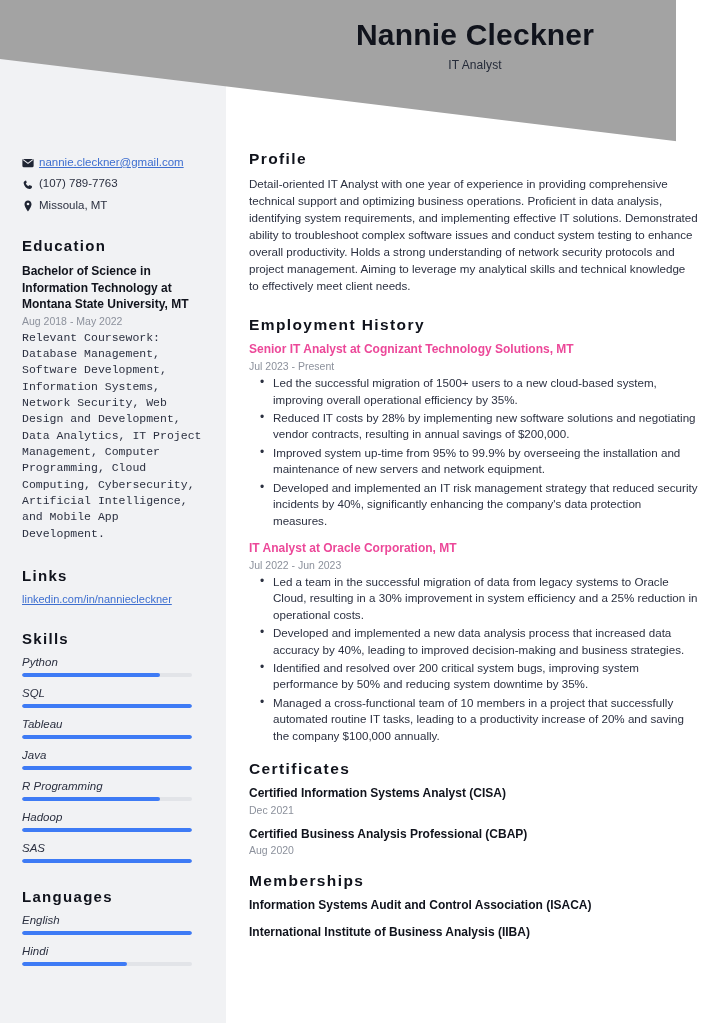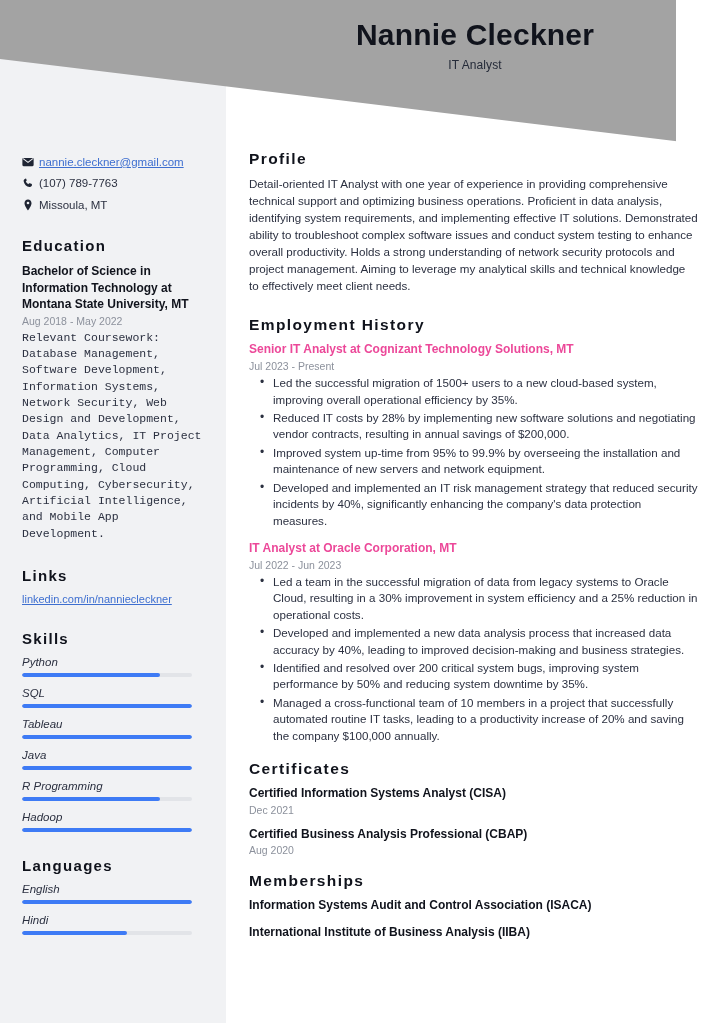--- a/index.html
+++ b/index.html
@@ -79,21 +79,21 @@
     left: 0;
     top: 0;
     width: 226px;
     padding: 155px 18px 0 22px;
     box-sizing: border-box;
     z-index: 4;
   }
 
   .contact-row {
     display: flex;
-    align-items: flex-start;
+    align-items: flex-end;
     margin-bottom: 7px;
     font-size: 11.5px;
     line-height: 1.25;
     color: #2b3040;
   }
   .contact-icon {
     width: 17px;
     flex: 0 0 17px;
     display: flex;
     align-items: center;
@@ -335,20 +335,26 @@
             <div class="bar-track">
               <div class="bar-fill" style="width: 81%;"></div>
             </div>
           </div>
           <div class="skill">
             <div class="skill-label">Hadoop</div>
             <div class="bar-track">
               <div class="bar-fill" style="width: 100%;"></div>
             </div>
           </div>
+          <div class="skill">
+            <div class="skill-label">SAS</div>
+            <div class="bar-track">
+              <div class="bar-fill" style="width: 100%;"></div>
+            </div>
+          </div>
         </div>
     </div>
 
     <div>
       <div class="side-heading">Languages</div>
       <div id="languages-list">
           <div class="skill">
             <div class="skill-label">English</div>
             <div class="bar-track">
               <div class="bar-fill" style="width: 100%;"></div>

